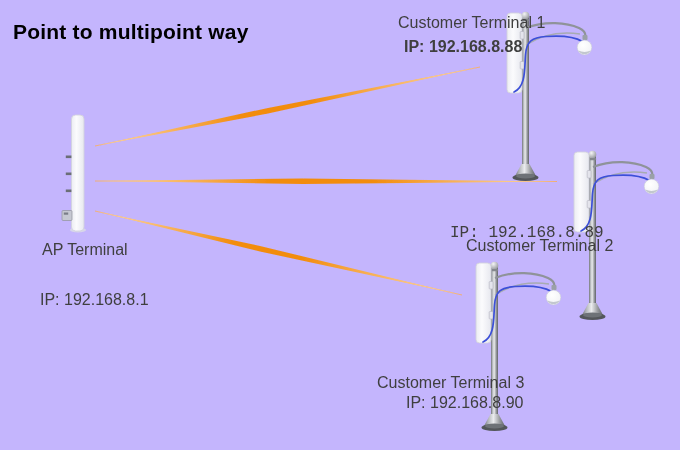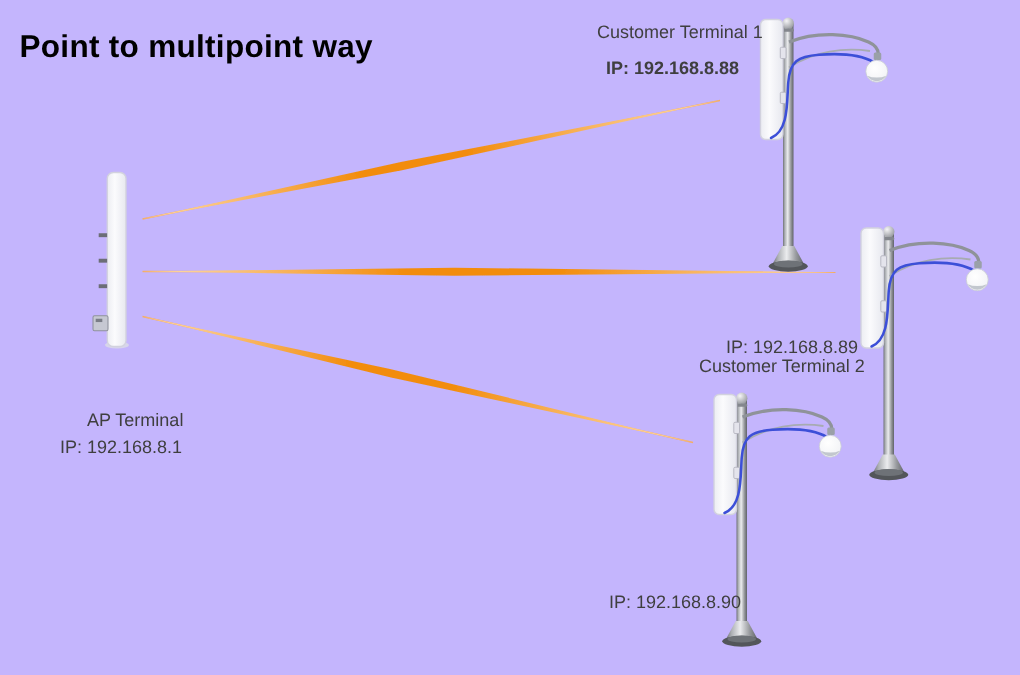--- a/index.html
+++ b/index.html
@@ -7,28 +7,28 @@
     position:relative; width:680px; height:450px; overflow:hidden;
     background:#c4b5fd; font-family:"Liberation Sans", sans-serif;
   }
   .stage svg { position:absolute; left:0; top:0; }
   .title {
     position:absolute; left:13px; top:20px;
     font-size:21px; font-weight:bold; color:#000;
     letter-spacing:0.2px; white-space:nowrap;
   }
   .lbl {
-    position:absolute; font-size:12px; color:#3f3f3f; white-space:nowrap;
+    position:absolute; font-size:16px; color:#3f3f3f; white-space:nowrap;
   }
-  .ap-label  { left:58px;  top:241px;margin-top:32px; }
+  .ap-label  { left:42px;  top:241px; }
   .ap-ip     { left:40px;  top:263px;margin-top:28px; }
   .t1-label  { left:398px; top:14px;  }
   .t1-ip     { left:404px; top:38px;font-weight:bold;  }
   .t2-label  { left:466px; top:205px;margin-top:32px; }
-  .t2-ip     { left:484px; top:224px; }
+  .t2-ip     { left:450px; top:224px;font-family:Liberation Mono, monospace; }
   .t3-label  { left:377px; top:374px; }
   .t3-ip     { left:384px; top:394px;margin-left:22px; }
 </style>
 </head>
 <body>
 
 <div class="stage">
 
   <svg width="680" height="450" viewBox="0 0 680 450">
     <defs>
@@ -133,15 +133,16 @@
 
   <div class="lbl ap-label">AP Terminal</div>
   <div class="lbl ap-ip">IP: 192.168.8.1</div>
 
   <div class="lbl t1-label">Customer Terminal 1</div>
   <div class="lbl t1-ip">IP: 192.168.8.88</div>
 
   <div class="lbl t2-label">Customer Terminal 2</div>
   <div class="lbl t2-ip">IP: 192.168.8.89</div>
 
+  <div class="lbl t3-label">Customer Terminal 3</div>
   <div class="lbl t3-ip">IP: 192.168.8.90</div>
 
 </div>
 
 </body></html>

